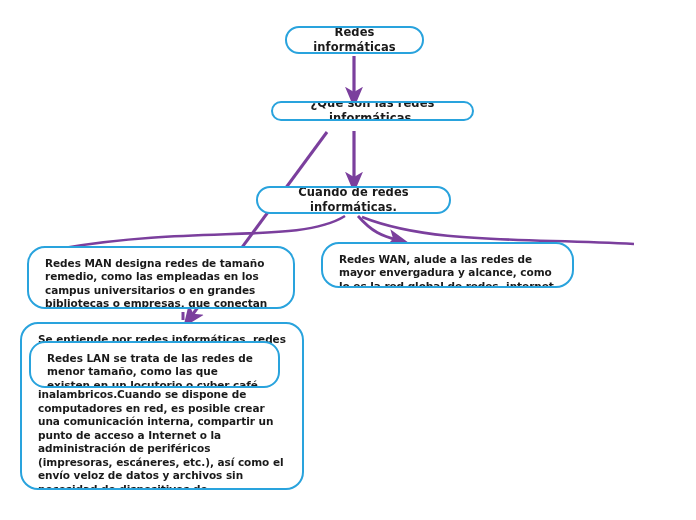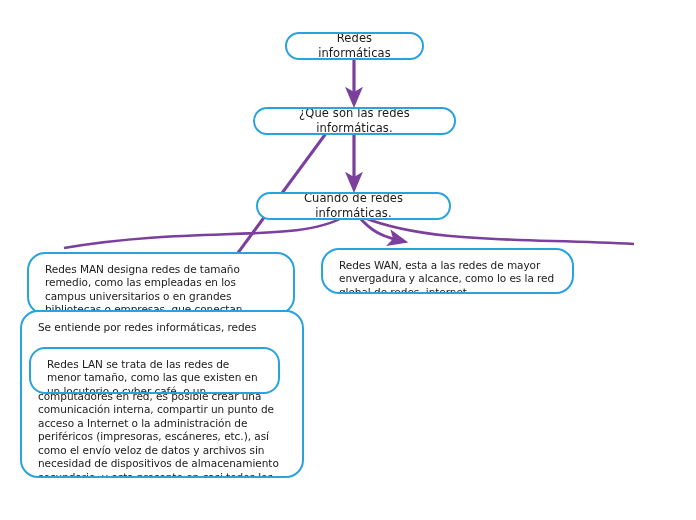--- a/index.html
+++ b/index.html
@@ -27,50 +27,49 @@
     height: 520px;
     pointer-events: none;
   }
   .node {
     position: absolute;
     box-sizing: border-box;
     background: #ffffff;
     border: 2px solid #29a3dd;
     border-radius: 18px;
     color: #1a1a1a;
-    font-weight: normal;
+    font-weight: bold;
     line-height: 1.28;
     overflow: hidden;
-    margin-top: 6px;
   }
   .node.topic {
     border-radius: 16px;
     text-align: center;
     font-size: 11.5px;
     display: flex;
     align-items: center;
     justify-content: center;
     padding: 0 16px;
     letter-spacing: 0.1px;
   }
   .node.para {
     font-size: 10.5px;
     padding: 9px 14px 9px 16px;
     text-align: left;
     letter-spacing: -0.05px;
   }
   
   #node-root      { left: 285px; top: 26px;  width: 139px; height: 28px; }
-  #node-q         { left: 253px; top: 101px; width: 203px; height: 28px; }
+  #node-q         { left: 271px; top: 101px; width: 203px; height: 20px; }
   #node-tipos     { left: 256px; top: 186px; width: 195px; height: 28px; }
   #node-man       { left: 27px;  top: 246px; width: 268px; height: 63px; z-index: 3; }
   #node-wan       { left: 321px; top: 242px; width: 253px; height: 46px; z-index: 3; }
   #node-sub       { left: 600px; top: 243px; width: 84px;  height: 27px;
                     font-size: 10.5px; z-index: 3; }
-  #node-entiende  { left: 20px;  top: 304px; width: 284px; height: 168px; z-index: 4; }
+  #node-entiende  { left: 20px;  top: 322px; width: 284px; height: 168px; z-index: 4; }
   #node-lan       { left: 29px;  top: 341px; width: 251px; height: 47px;
                     border-radius: 16px; z-index: 6; }
   #node-entiende .body-top { display: block; }
   #node-entiende .body-gap { display: block; height: 42px; }
 </style>
 </head>
 <body>
 
 <div id="canvas">
 
@@ -109,21 +108,21 @@
 
   <div class="node topic" id="node-tipos">
     <span>Cuando de redes informáticas.</span>
   </div>
 
   <div class="node para" id="node-man">
     <span>Redes MAN designa redes de tamaño remedio, como las empleadas en los campus universitarios o en grandes bibliotecas o empresas, que conectan distintas áreas alejadas entre si.</span>
   </div>
 
   <div class="node para" id="node-wan">
-    <span>Redes WAN, esta a las redes de mayor envergadura y alcance, como lo es la red global de redes, internet.</span>
+    <span>Redes WAN, alude a las redes de mayor envergadura y alcance, como lo es la red global de redes, internet.</span>
   </div>
 
 
   <div class="node para" id="node-entiende">
     <span class="body-top">Se entiende por redes informáticas, redes</span>
     <span class="body-gap"></span>
     <span>inalambricos.Cuando se dispone de computadores en red, es posible crear una comunicación interna, compartir un punto de acceso a Internet o la administración de periféricos (impresoras, escáneres, etc.), así como el envío veloz de datos y archivos sin necesidad de dispositivos de almacenamiento secundario, y esta presente en casi todos los ámbitos cotianos.</span>
   </div>
 
   <div class="node para" id="node-lan">

